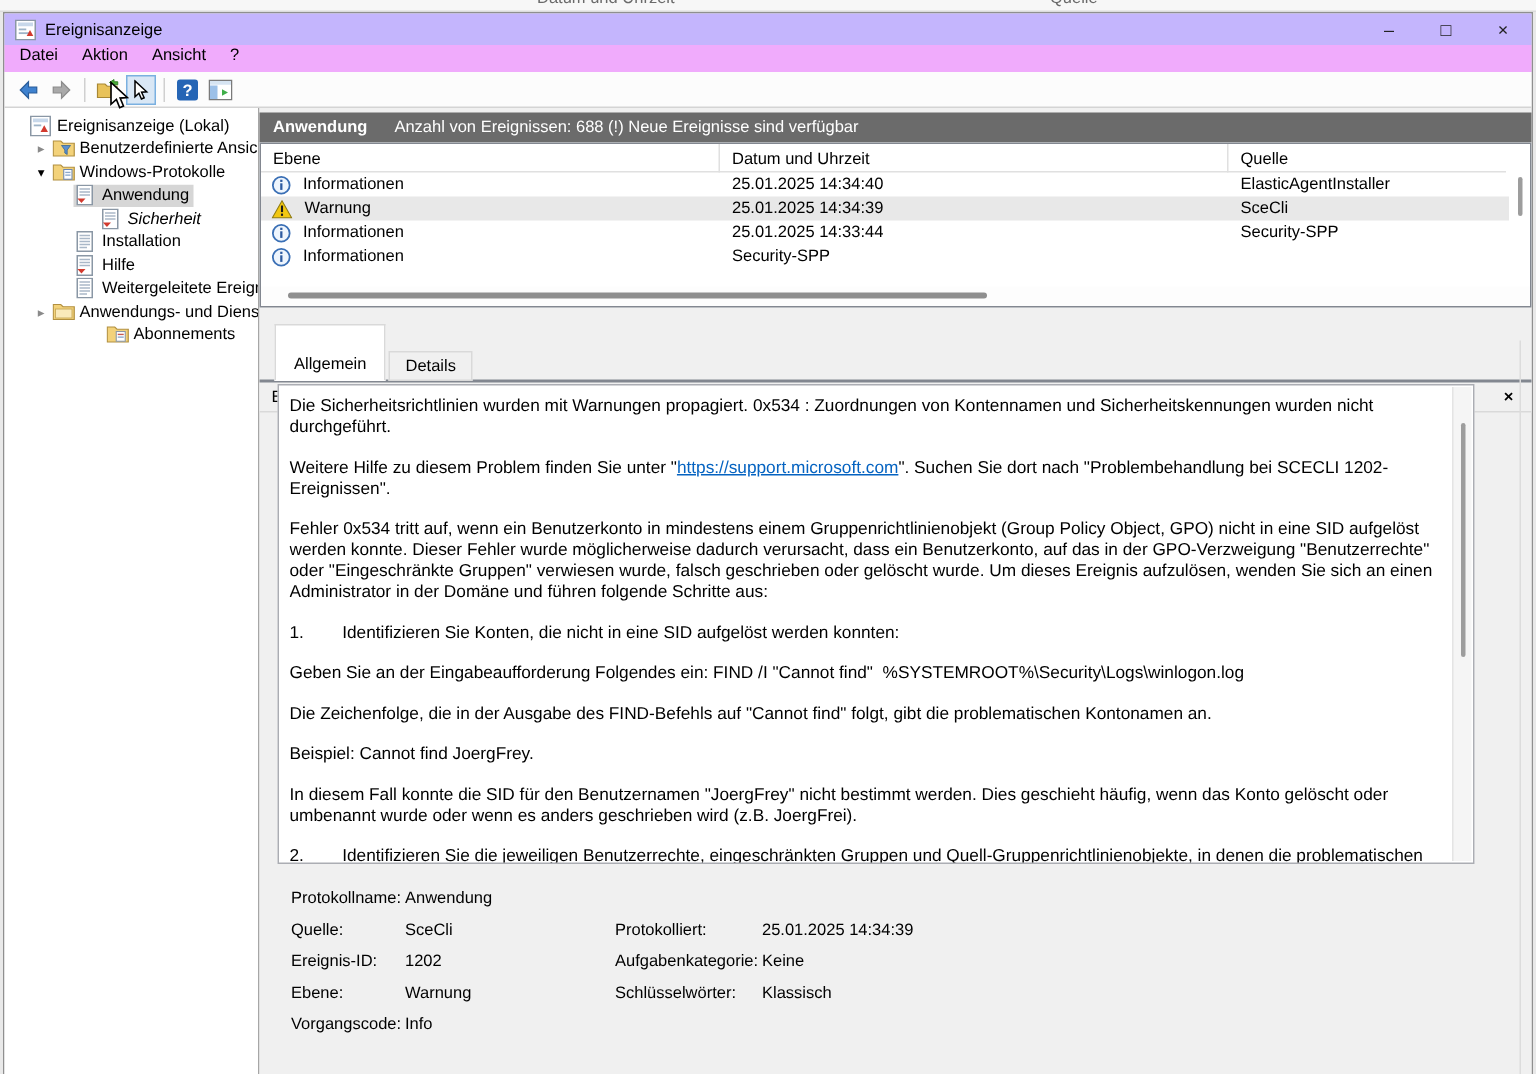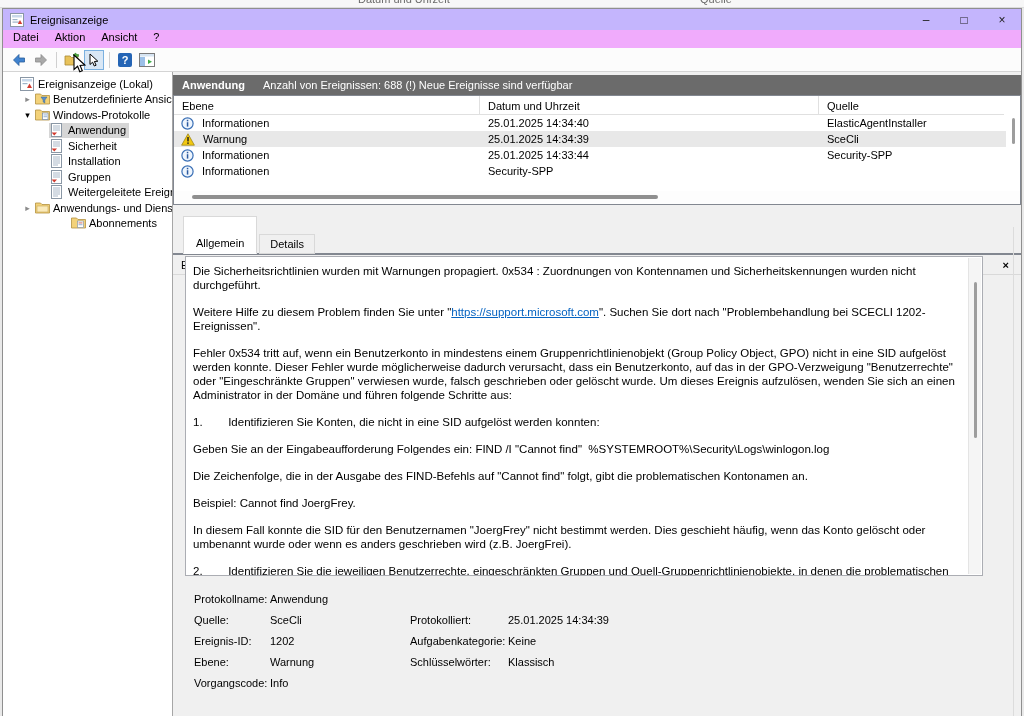--- a/index.html
+++ b/index.html
@@ -237,21 +237,21 @@
                 <rect x="1.5" y="0.5" width="10" height="13" fill="#fff" stroke="#8a97a5"></rect>
                 <rect x="3" y="2.5" width="7" height="1" fill="#aab8c8"></rect>
                 <rect x="3" y="4.5" width="7" height="1" fill="#aab8c8"></rect>
                 <rect x="3" y="6.5" width="7" height="1" fill="#aab8c8"></rect>
                 <path d="M4 8 l3 2.7 l-3 2.7 z" fill="#d23a2e" transform="rotate(90 4.8 10.2)"></path>
               </svg>
             </span>
             <span class="tree-label">Anwendung</span>
           </span>
         </div>
-        <div class="tree-row" style="padding-left: 33px;">
+        <div class="tree-row" style="padding-left: 50px; font-style: italic;">
           <span class="tree-arrow"></span>
           <span class="tree-inner">
             <span class="tree-icon">
               <svg width="13" height="14" viewBox="0 0 13 14">
                 <rect x="1.5" y="0.5" width="10" height="13" fill="#fff" stroke="#8a97a5"></rect>
                 <rect x="3" y="2.5" width="7" height="1" fill="#aab8c8"></rect>
                 <rect x="3" y="4.5" width="7" height="1" fill="#aab8c8"></rect>
                 <rect x="3" y="6.5" width="7" height="1" fill="#aab8c8"></rect>
                 <path d="M4 8 l3 2.7 l-3 2.7 z" fill="#d23a2e" transform="rotate(90 4.8 10.2)"></path>
               </svg>
@@ -280,21 +280,21 @@
           <span class="tree-inner">
             <span class="tree-icon">
               <svg width="13" height="14" viewBox="0 0 13 14">
                 <rect x="1.5" y="0.5" width="10" height="13" fill="#fff" stroke="#8a97a5"></rect>
                 <rect x="3" y="2.5" width="7" height="1" fill="#aab8c8"></rect>
                 <rect x="3" y="4.5" width="7" height="1" fill="#aab8c8"></rect>
                 <rect x="3" y="6.5" width="7" height="1" fill="#aab8c8"></rect>
                 <path d="M4 8 l3 2.7 l-3 2.7 z" fill="#d23a2e" transform="rotate(90 4.8 10.2)"></path>
               </svg>
             </span>
-            <span class="tree-label">Gruppen</span>
+            <span class="tree-label">Hilfe</span>
           </span>
         </div>
         <div class="tree-row" style="padding-left: 33px;">
           <span class="tree-arrow"></span>
           <span class="tree-inner">
             <span class="tree-icon">
               <svg width="13" height="14" viewBox="0 0 13 14">
                 <rect x="1.5" y="0.5" width="10" height="13" fill="#fff" stroke="#8a97a5"></rect>
                 <rect x="3" y="2.5" width="7" height="1" fill="#aab8c8"></rect>
                 <rect x="3" y="4.5" width="7" height="1" fill="#aab8c8"></rect>

